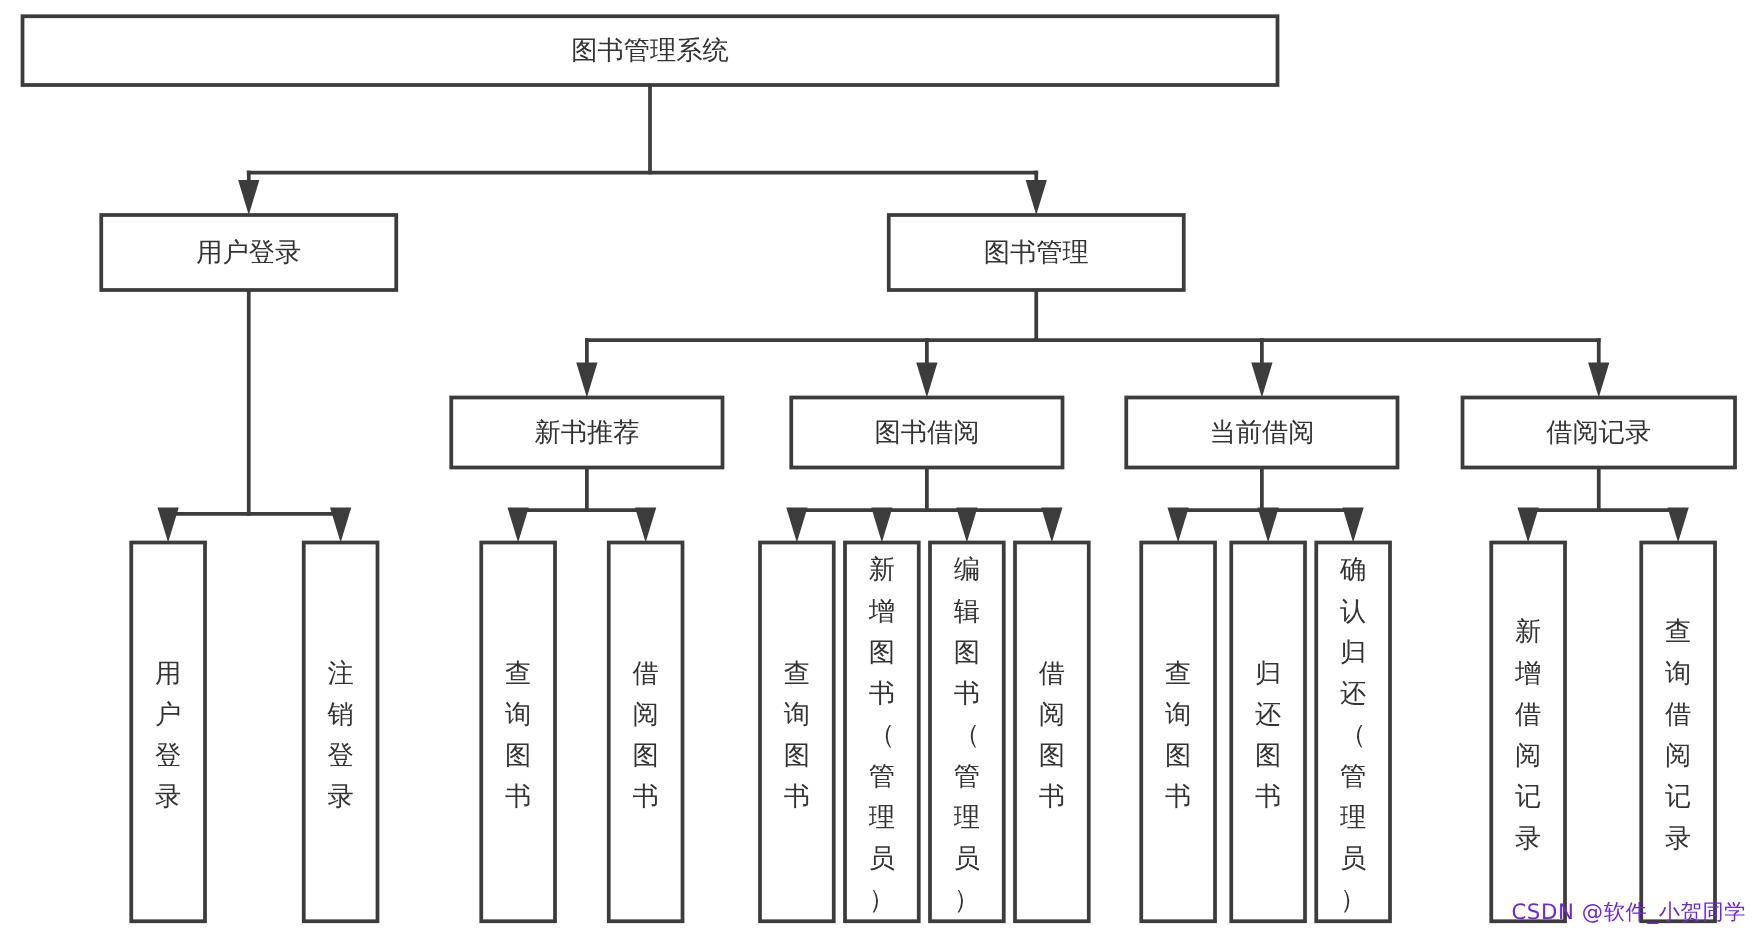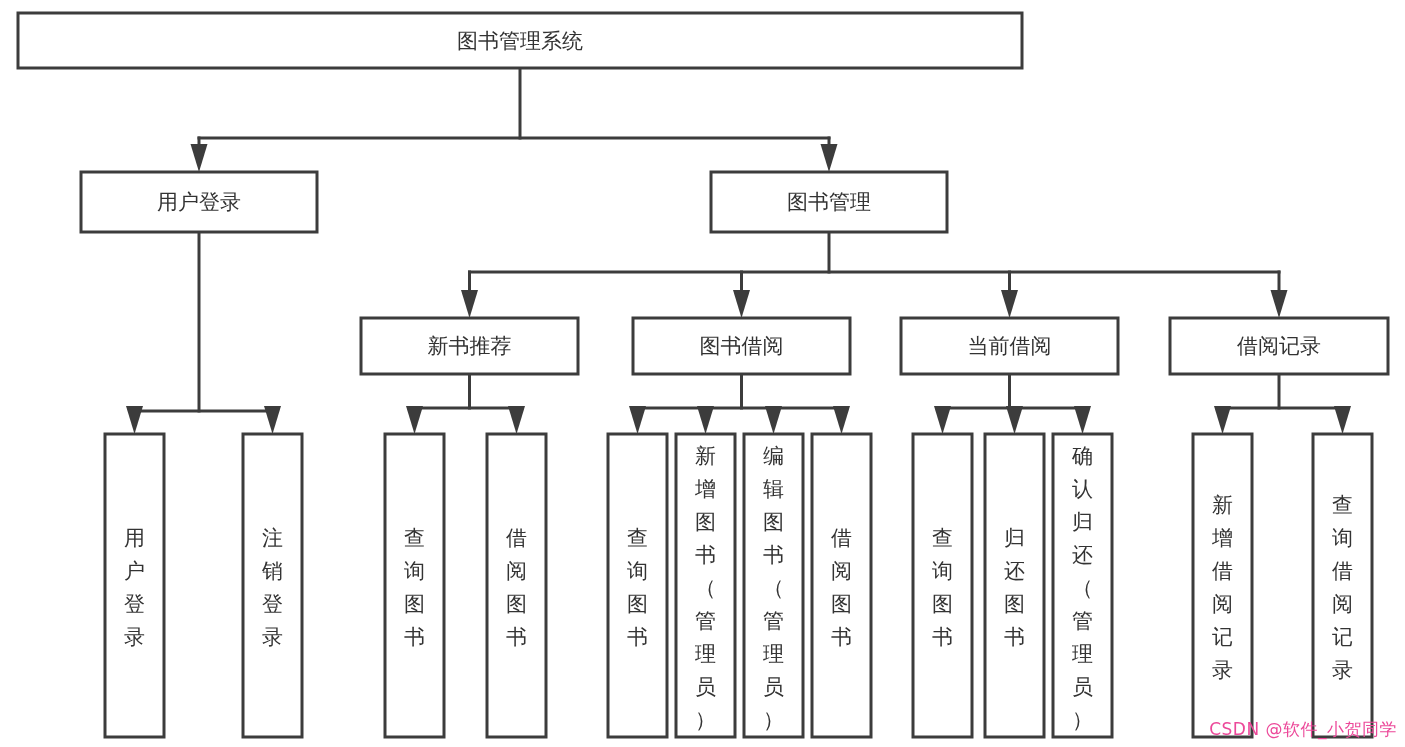--- a/index.html
+++ b/index.html
@@ -53,21 +53,21 @@
     font-size: 21px;
     fill: #333333;
     text-anchor: middle;
   }
   .watermark-text {
     position: absolute;
     right: 8px;
     bottom: 6px;
     font-family: "DejaVu Sans", "Liberation Sans", sans-serif;
     font-size: 17px;
-    color: #ec4899;
+    color: #6d28d9;
     white-space: nowrap;
     letter-spacing: 0.5px;
   }
 </style>
 </head>
 <body>
 
 <div id="diagram-root">
   <svg id="tree-svg" viewBox="0 0 1405 747" xmlns="http://www.w3.org/2000/svg">
     <g id="edge-layer">

